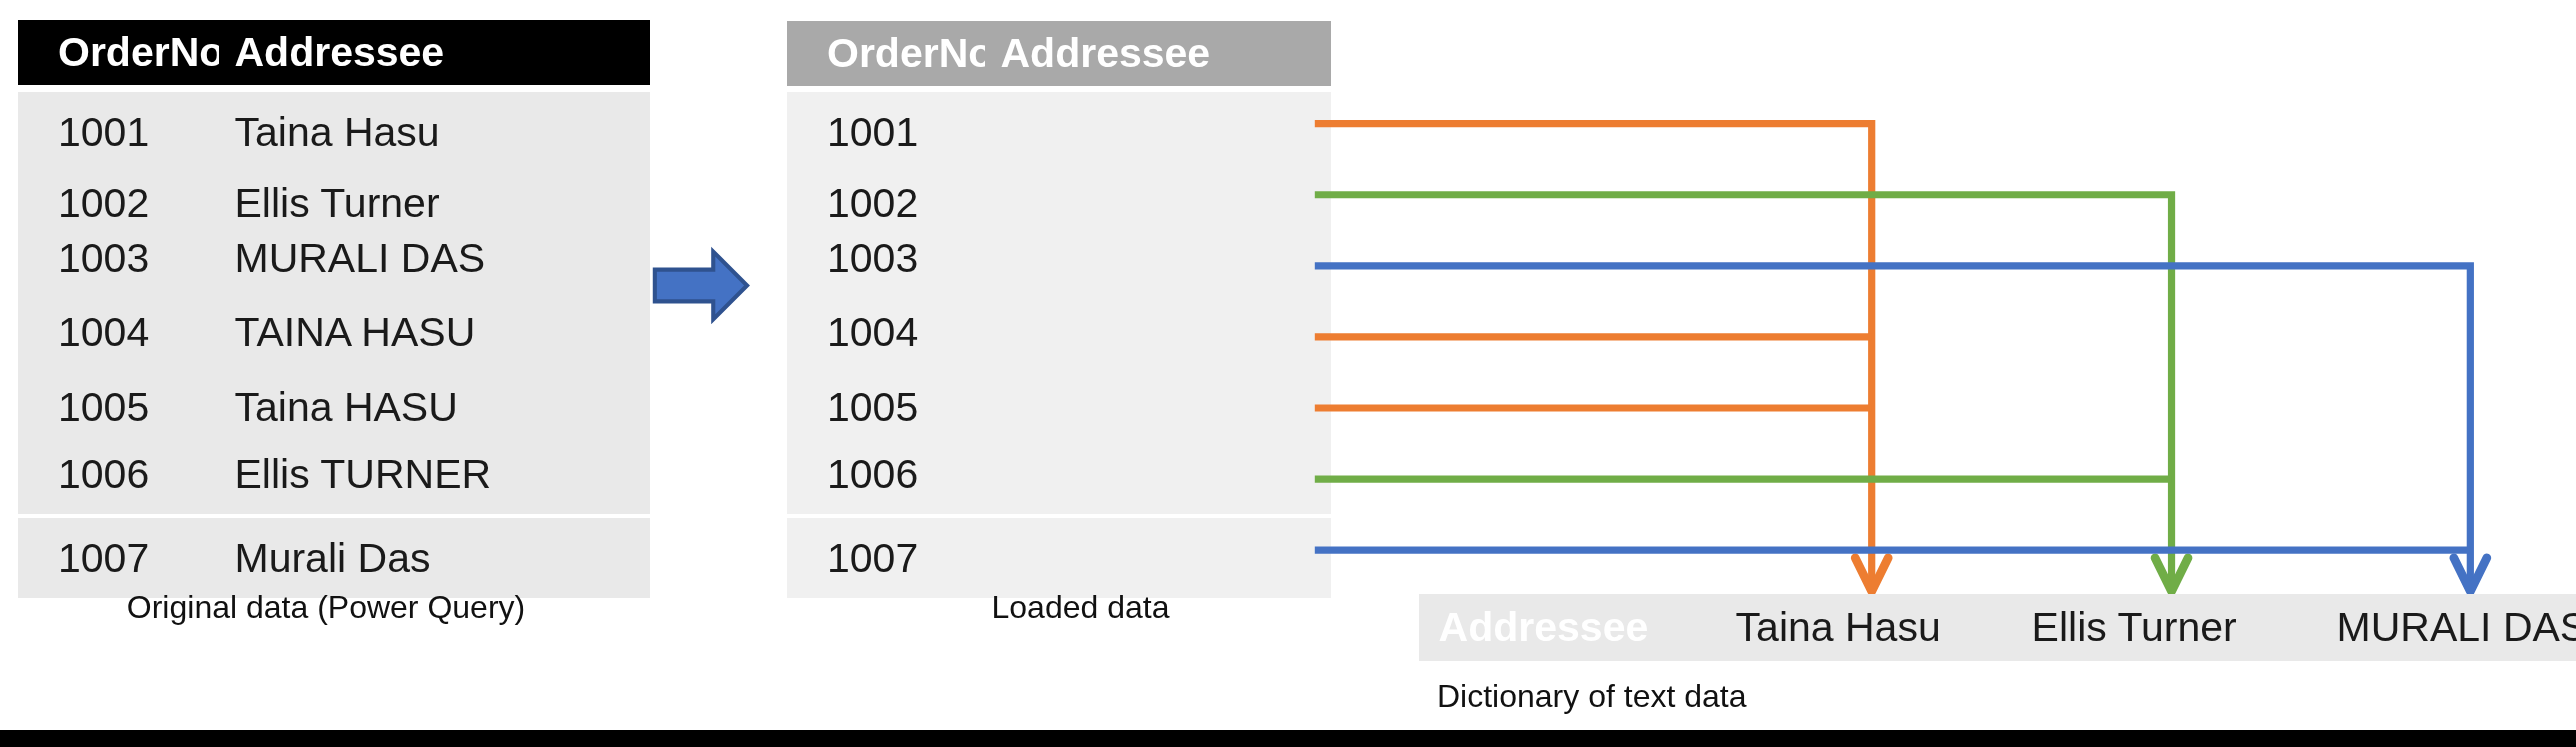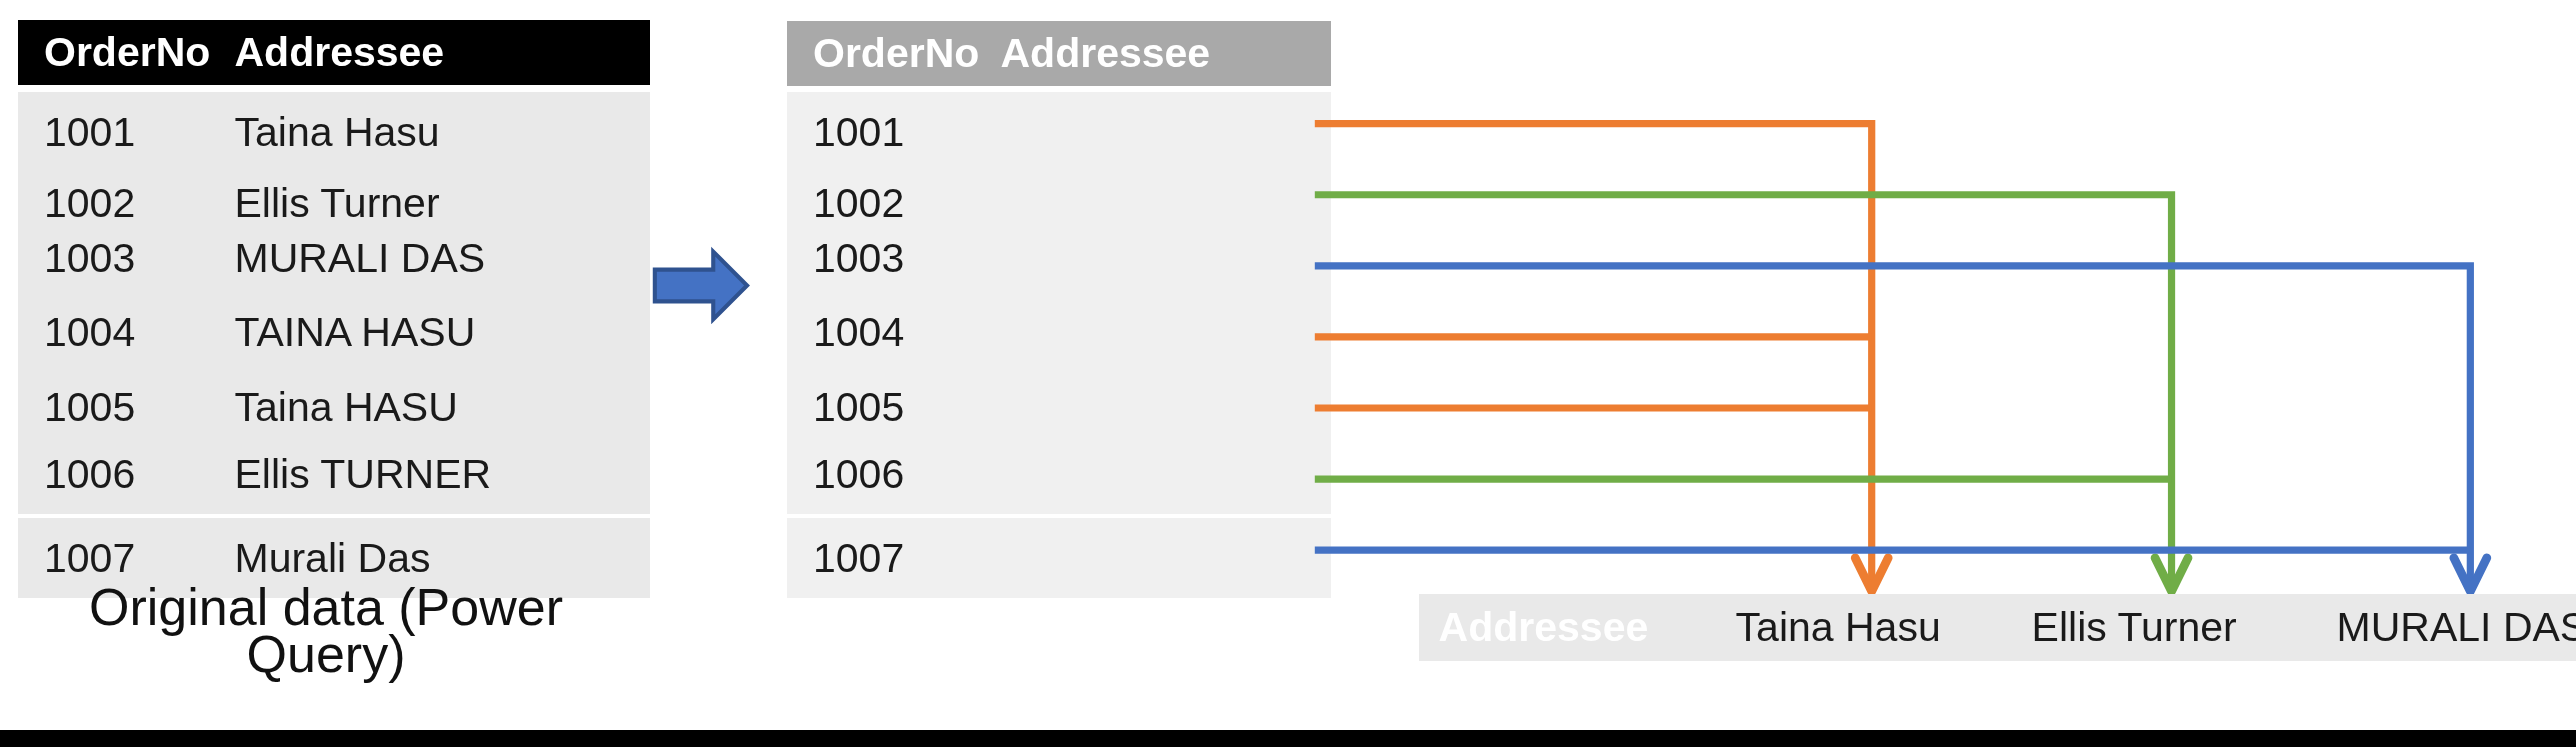--- a/index.html
+++ b/index.html
@@ -6,32 +6,32 @@
             font-family:"Liberation Sans","DejaVu Sans",sans-serif;}
   .stage{position:relative;width:2626px;height:747px;background:#ffffff;}
   .cell{position:absolute;display:flex;align-items:center;height:80px;
         font-size:41px;color:#1a1a1a;white-space:nowrap;overflow:hidden;}
   .hdr{height:65px;color:#ffffff;font-weight:bold;}
   .black-hdr{background:#000000;}
   .gray-hdr{background:#A9A9A9;}
   .lrow{background:#E9E9E9;}
   .mrow{background:#F0F0F0;}
   .dcell{background:#E9E9E9;top:594px;height:67px;}
-  .pad50{padding-left:26px;}
+  .pad50{padding-left:40px;}
   .pad30{padding-left:15.5px;}
   .pad38{padding-left:19.6px;}
   
   .l-c1{left:18px;width:198px;}
   .l-c2{left:219px;width:415px;}
   .m-c1{left:787px;width:195px;}
   .m-c2{left:985px;width:330px;}
   
   .r0{top:92px}.r1{top:163px}.r2{top:218px}.r3{top:292px}
   .r4{top:367px}.r5{top:434px}.r6{top:518px}
-  .caption{position:absolute;font-size:52px;color:#111111;height:47px;line-height:47px;}
+  .caption{position:absolute;font-size:32px;color:#111111;height:47px;line-height:47px;}
   .cap-center{text-align:center;}
   #svg-overlay{position:absolute;left:0;top:0;width:2626px;height:747px;pointer-events:none;}
   #svg-overlay polyline,#svg-overlay line{fill:none;stroke-width:14px;}
   #svg-overlay path.ahead{fill:none;stroke-width:17px;stroke-linecap:round;stroke-linejoin:round;}
   .bottom-bar{position:absolute;left:0;top:730px;width:2626px;height:17.5px;background:#000000;}
 </style>
 </head>
 <body>
 
 <div class="stage">
@@ -75,20 +75,21 @@
     <div class="cell mrow m-c1 r3 pad50">1004</div>
     <div class="cell mrow m-c2 r3 pad30"></div>
     <div class="cell mrow m-c1 r4 pad50">1005</div>
     <div class="cell mrow m-c2 r4 pad30"></div>
     <div class="cell mrow m-c1 r5 pad50">1006</div>
     <div class="cell mrow m-c2 r5 pad30"></div>
     <div class="cell mrow m-c1 r6 pad50">1007</div>
     <div class="cell mrow m-c2 r6 pad30"></div>
   </div>
 
+  <div class="caption cap-center" style="left:823px;top:584px;width:515px">Loaded data</div>
 
   <svg id="svg-overlay" viewBox="0 0 5097 1450">
 
     <g>
       <polyline points="2552,240 3633,240 3633,1146" stroke="#ED7D31"></polyline>
       <path class="ahead" d="M3601,1083 L3633,1148 L3665,1083" stroke="#ED7D31"></path>
     </g>
     <g>
       <line x1="2552" y1="654" x2="3633" y2="654" stroke="#ED7D31"></line>
     </g>
@@ -113,17 +114,18 @@
     </g>
   </svg>
 
   <div>
     <div class="cell hdr gray-hdr dcell pad38" style="left:1419px;width:295px">Addressee</div>
     <div class="cell dcell pad38" style="left:1716px;width:293px">Taina Hasu</div>
     <div class="cell dcell pad38" style="left:2012px;width:296px">Ellis Turner</div>
     <div class="cell dcell pad38" style="left:2317px;width:300px">MURALI DAS</div>
   </div>
 
+  <div class="caption" style="left:1437px;top:673px;width:721px">Dictionary of text data</div>
 
   <div class="bottom-bar"></div>
 
 </div>
 
 
 </body></html>

